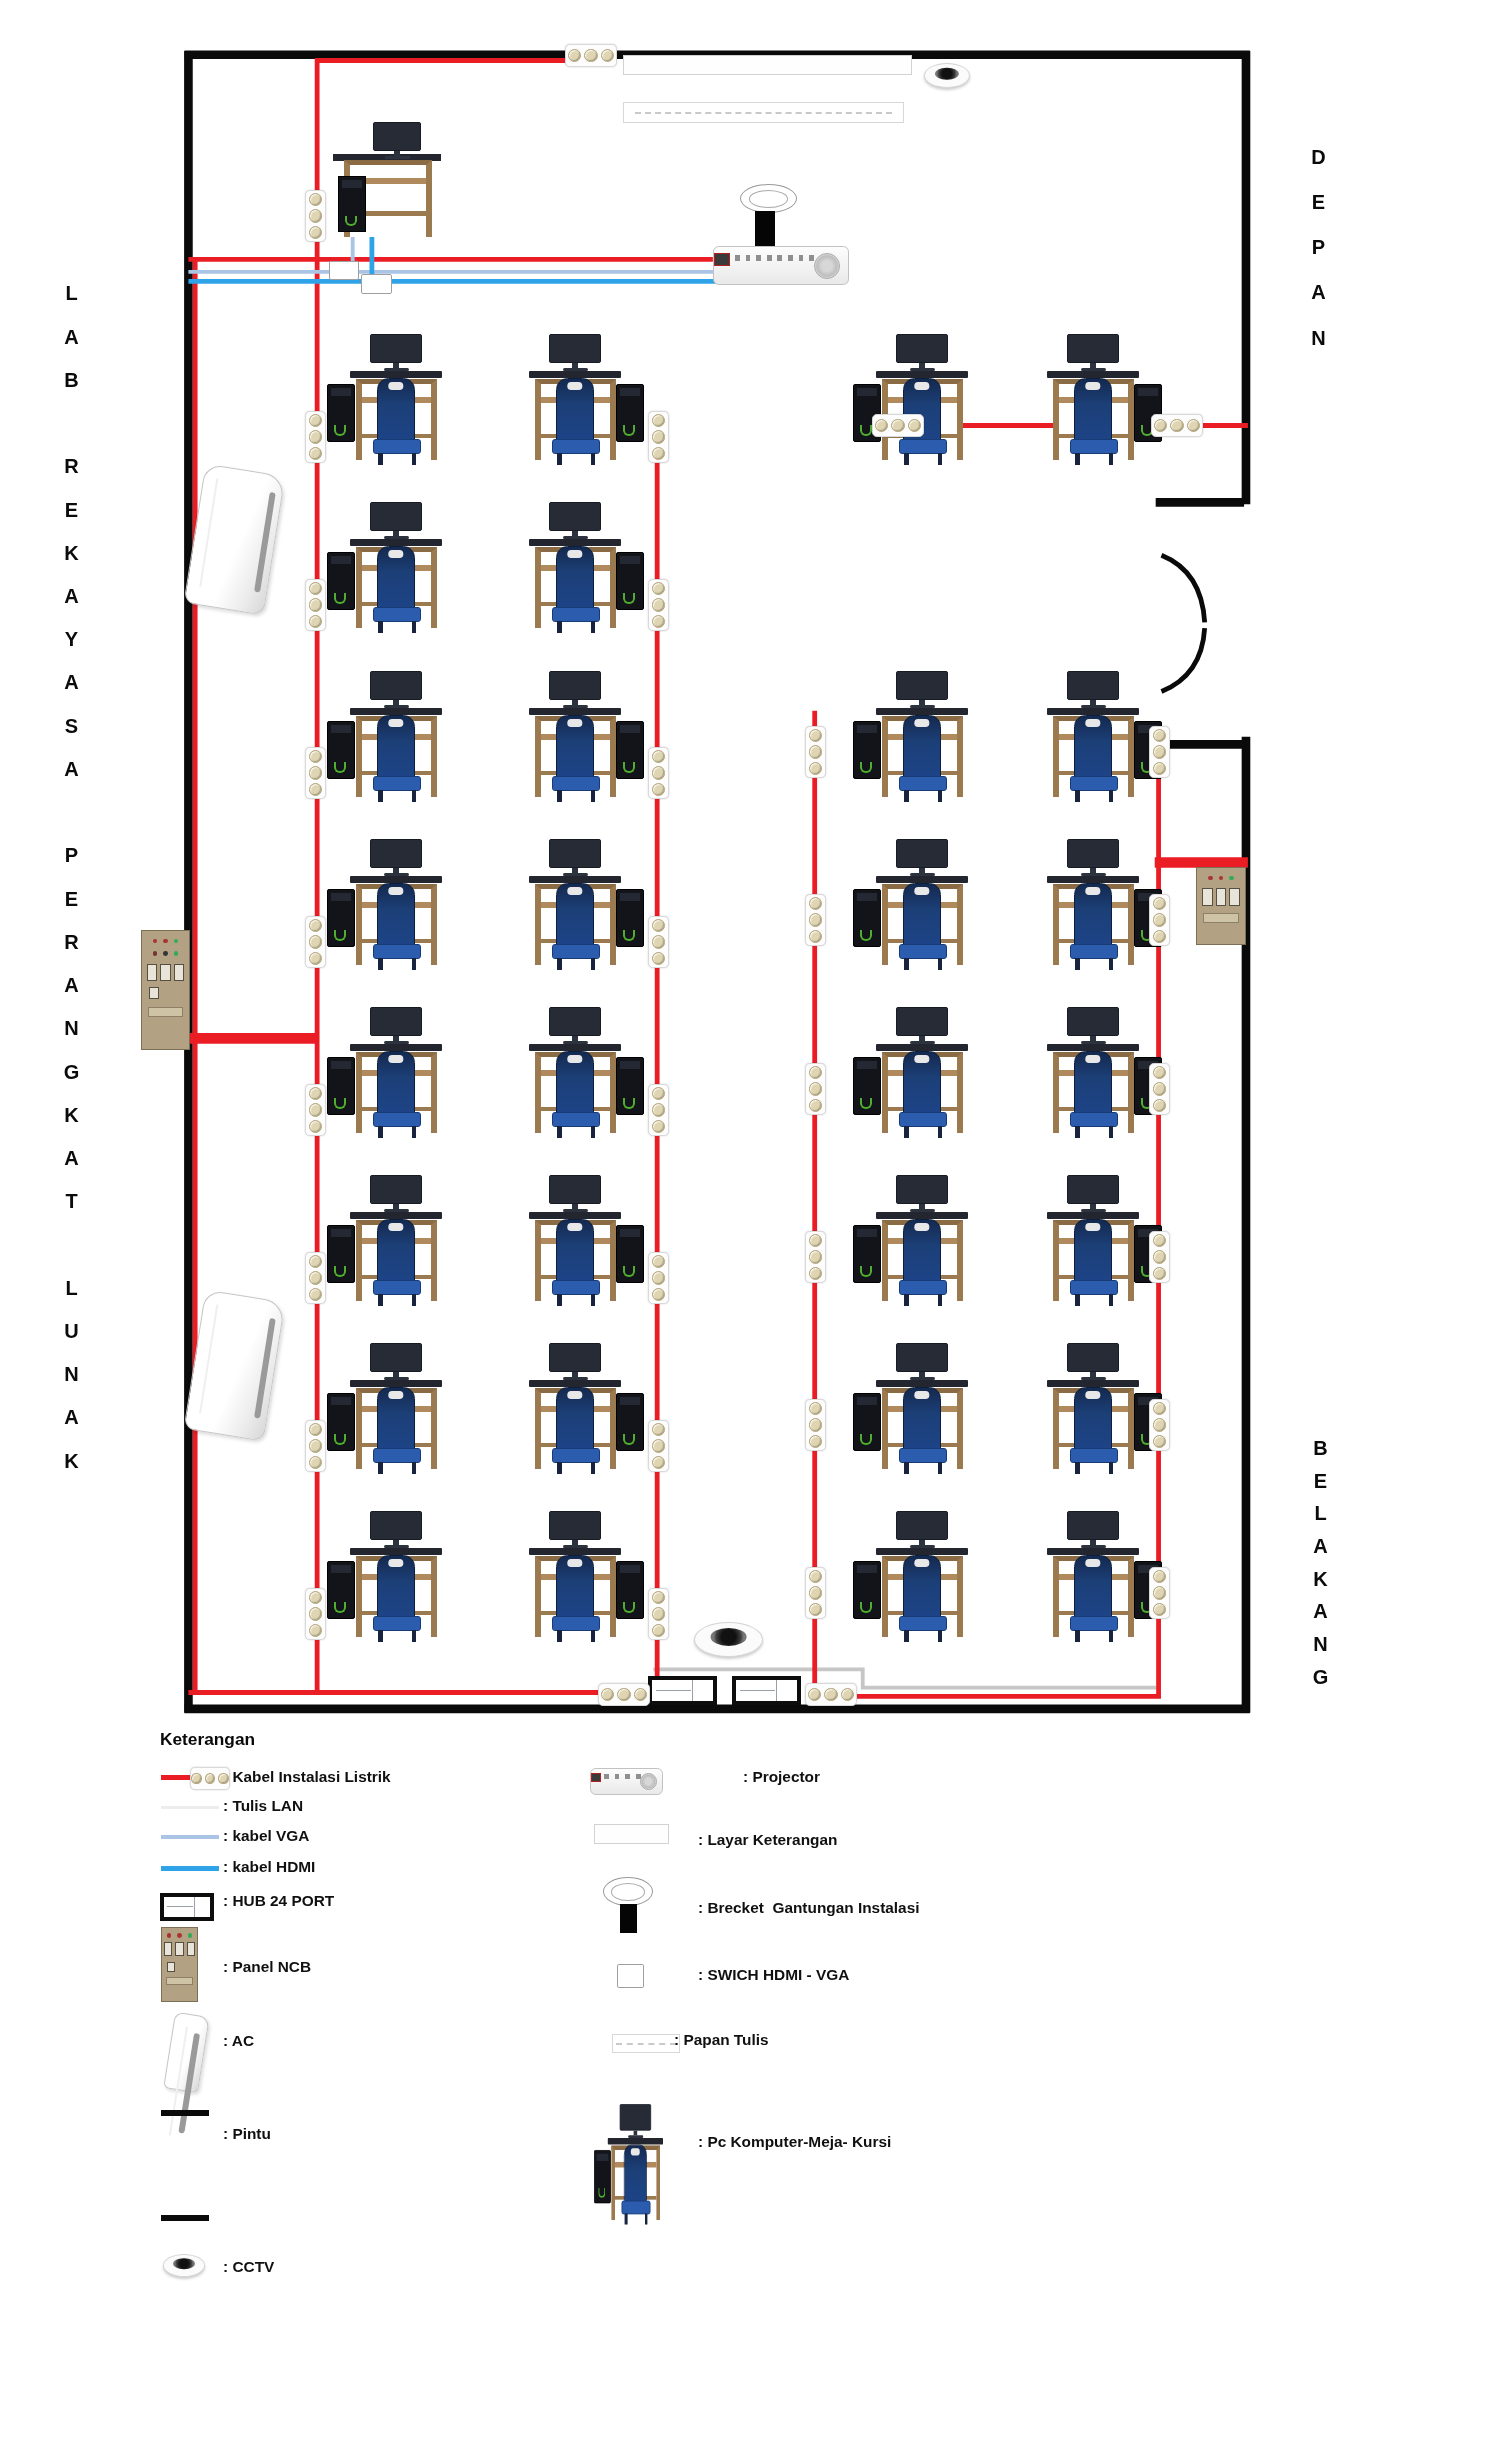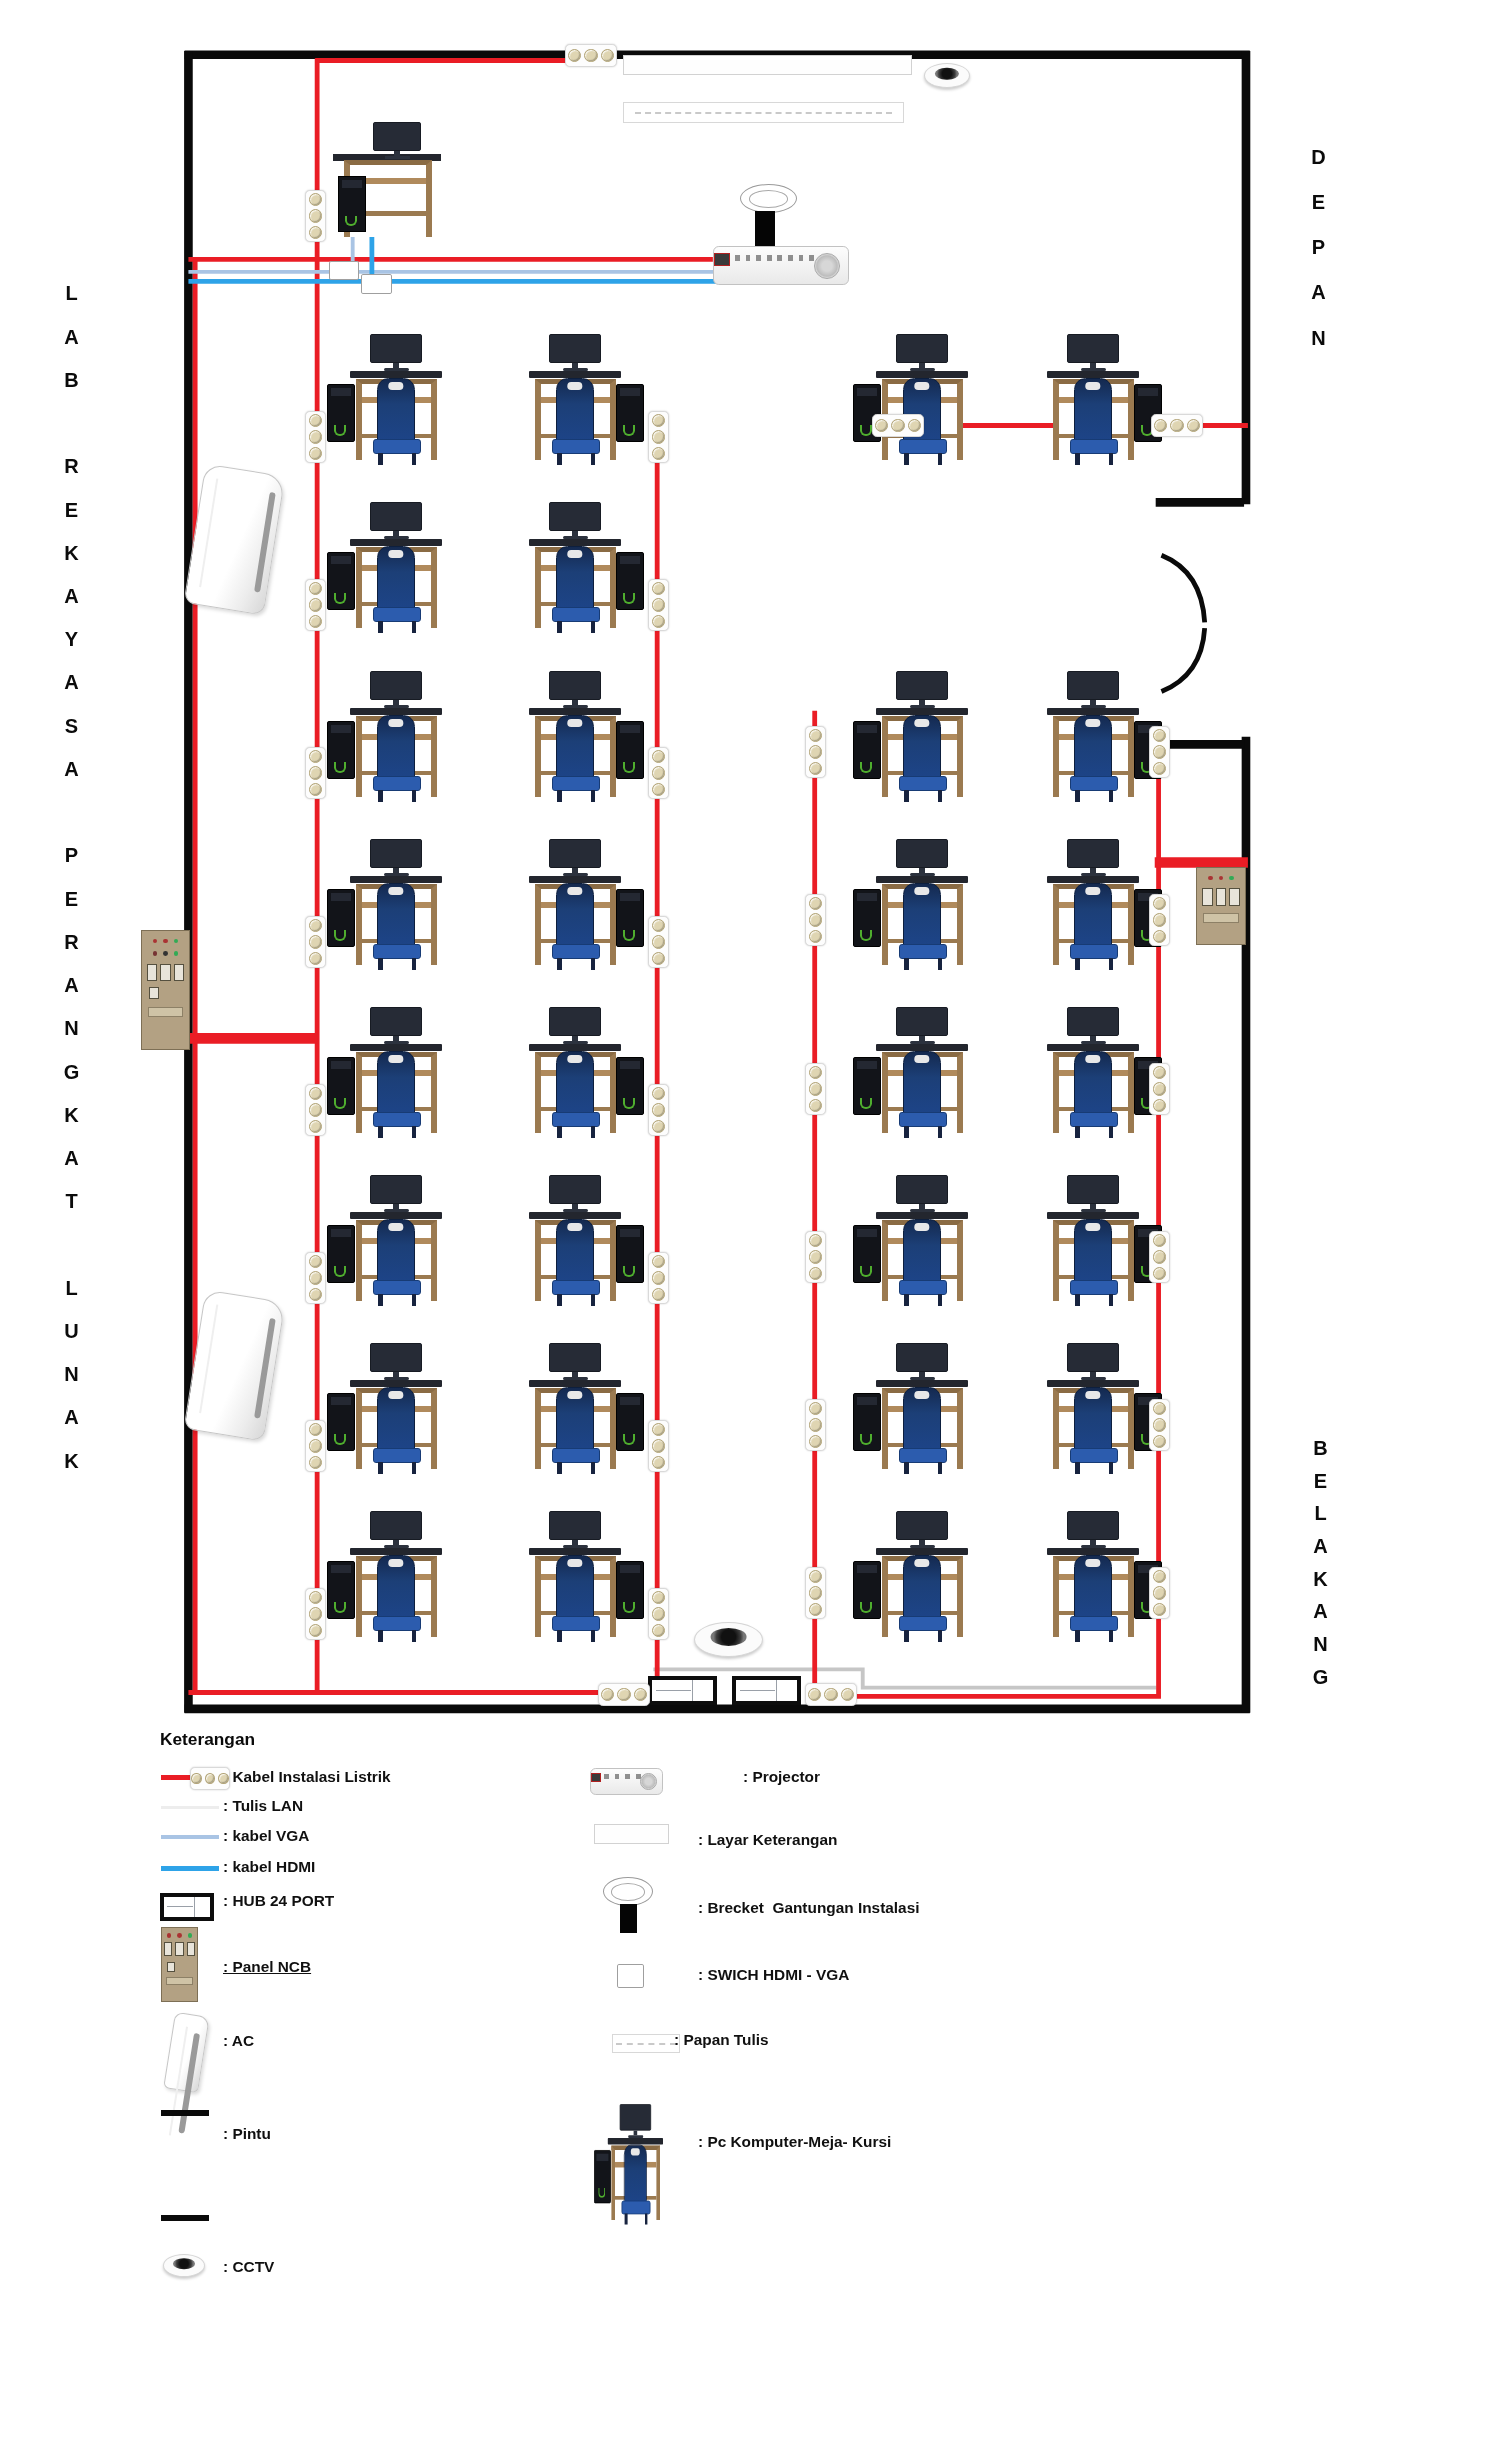--- a/index.html
+++ b/index.html
@@ -264,21 +264,21 @@
   <div class="bracket-ring" style="left:603px;top:1877px;width:48px;height:27px;"></div>
   <div class="bracket-bar" style="left:620px;top:1904px;width:17.3px;height:29px;"></div>
   <div class="swbox" style="left:617px;top:1964px;width:25px;height:22px;"></div>
   <div class="board" style="left:612px;top:2034px;width:66px;height:17.3px;"></div>
 
   <span class="lg-text" style="left:223px;top:1768px;">: Kabel Instalasi Listrik</span>
   <span class="lg-text" style="left:223px;top:1797px;">: Tulis LAN</span>
   <span class="lg-text" style="left:223px;top:1827px;">: kabel VGA</span>
   <span class="lg-text" style="left:223px;top:1858px;">: kabel HDMI</span>
   <span class="lg-text" style="left:223px;top:1892px;">: HUB 24 PORT</span>
-  <span class="lg-text" style="left:223px;top:1958px;text-decoration:underline;">: Panel NCB</span>
+  <span class="lg-text" style="left:223px;top:1958px;">: Panel NCB</span>
   <span class="lg-text" style="left:223px;top:2032px;">: AC</span>
   <span class="lg-text" style="left:223px;top:2125px;">: Pintu</span>
   <span class="lg-text" style="left:223px;top:2221px;"></span>
   <span class="lg-text" style="left:223px;top:2258px;">: CCTV</span>
   <span class="lg-text" style="left:698px;top:1768px;margin-left:45px;">: Projector</span>
   <span class="lg-text" style="left:698px;top:1831px;">: Layar Keterangan</span>
   <span class="lg-text" style="left:698px;top:1899px;">: Brecket  Gantungan Instalasi</span>
   <span class="lg-text" style="left:698px;top:1966px;">: SWICH HDMI - VGA</span>
   <span class="lg-text" style="left:674px;top:2031px;">: Papan Tulis</span>
   <span class="lg-text" style="left:698px;top:2133px;">: Pc Komputer-Meja- Kursi</span>

